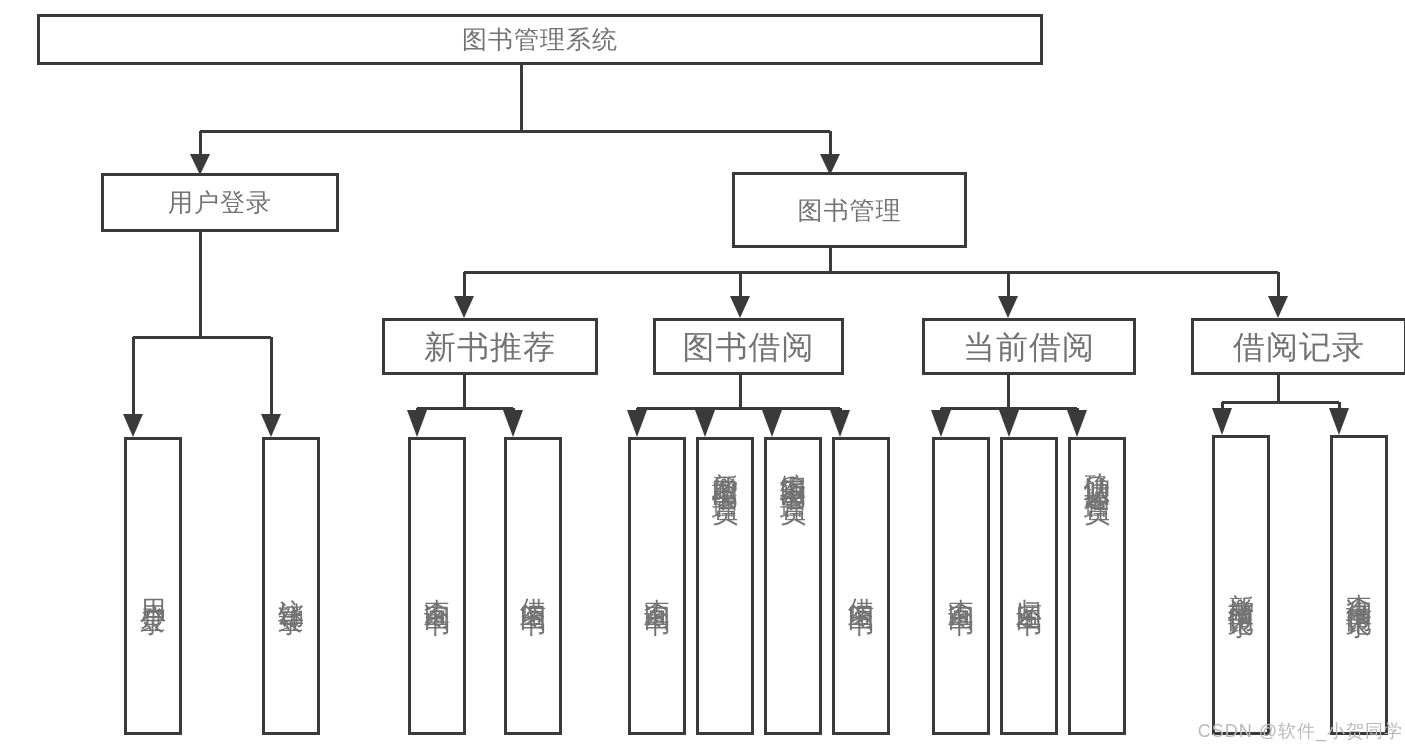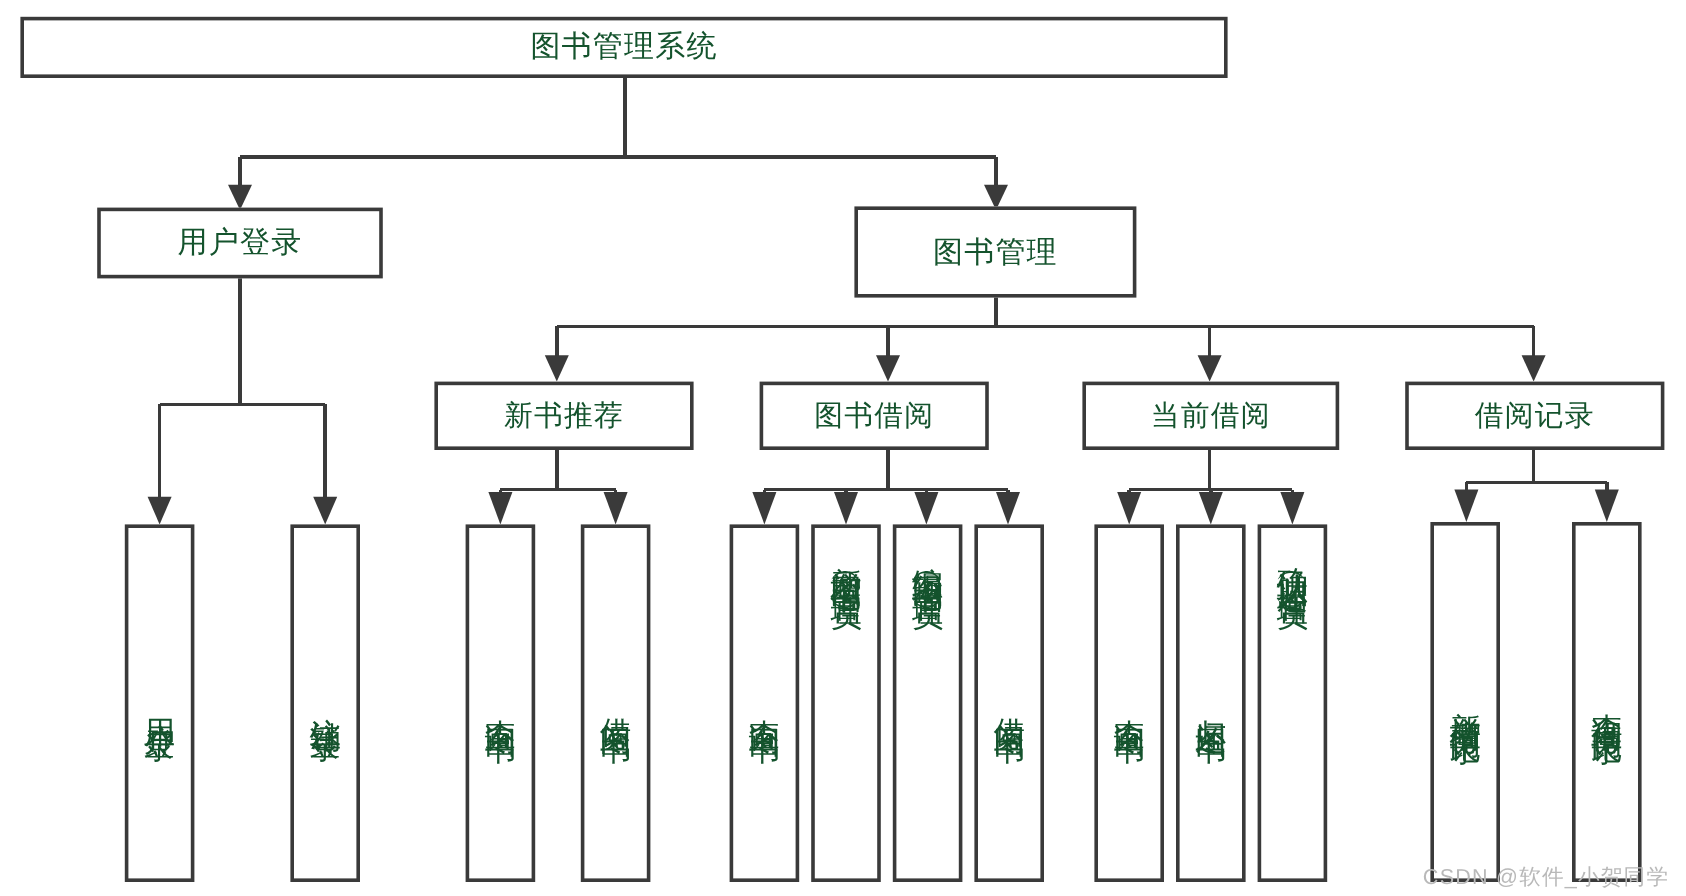--- a/index.html
+++ b/index.html
@@ -31,37 +31,38 @@
 
   
   .node{
     position:absolute;
     box-sizing:border-box;
     background:#ffffff;
     border:3px solid #3a3a3a;
     display:flex;
     align-items:center;
     justify-content:center;
-    color:#14532d;
+    color:#737373;
     z-index:2;
+    margin-left:20px;
   }
   .node .lbl{
     white-space:nowrap;
     letter-spacing:1px;
   }
 
   
   .horiz .lbl{
     writing-mode:horizontal-tb;
     font-size:25px;
     line-height:1;
   }
   .node.root .lbl{ font-size:25px; }
   .node.lvl2 .lbl{ font-size:25px; }
-  .node.lvl3 .lbl{ font-size:24px; }
+  .node.lvl3 .lbl{ font-size:32px; }
 
   
   .node.leaf{
     align-items:flex-start;
     justify-content:center;
     padding-top:12px;
   }
   .node.leaf .lbl{
     writing-mode:vertical-rl;
     text-orientation:upright;
@@ -69,21 +70,21 @@
     line-height:1.12;
     letter-spacing:4px;
     white-space:nowrap;
   }
   
   .node.leaf.mid{ align-items:center; padding-top:0; }
 
   
   #watermark{
     position:absolute;
-    right:14px;
+    right:2px;
     bottom:4px;
     font-size:18px;
     color:#b9b9b9;
     letter-spacing:1px;
     z-index:3;
     white-space:nowrap;
     font-family:"Liberation Sans","DejaVu Sans",sans-serif;
     text-align:right;
   }
 </style>

